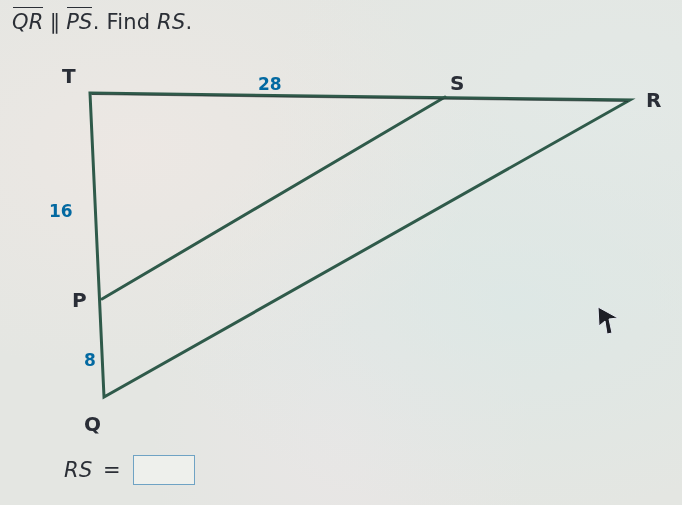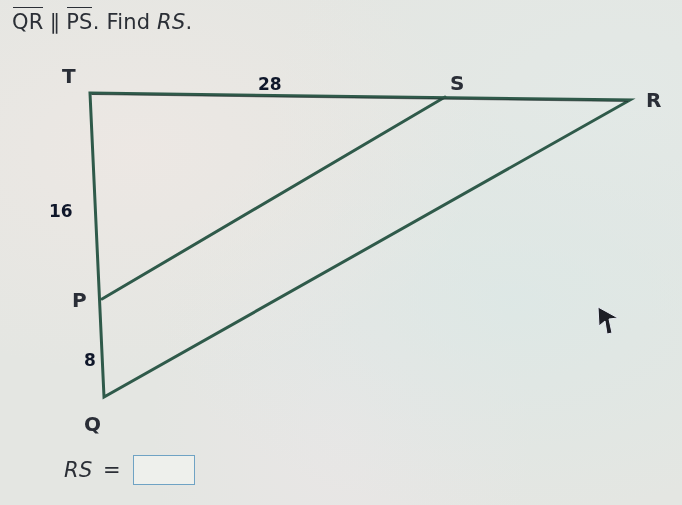--- a/index.html
+++ b/index.html
@@ -23,20 +23,21 @@
     .prompt {
       position: absolute;
       left: 12px;
       top: 8px;
       font-size: 21px;
       line-height: 28px;
       white-space: nowrap;
       letter-spacing: 0.2px;
     }
     .prompt .seg {
+      font-style: italic;
       position: relative;
       display: inline-block;
     }
     .prompt .seg::before {
       content: "";
       position: absolute;
       left: 1px;
       right: 1px;
       top: -1px;
       border-top: 1.6px solid #2b2f36;
@@ -58,21 +59,21 @@
       position: absolute;
       font-size: 20px;
       font-weight: 600;
       color: #2a2e37;
       line-height: 1;
     }
     .nlabel {
       position: absolute;
       font-size: 17px;
       font-weight: 600;
-      color: #0f172a;
+      color: #0369a1;
       line-height: 1;
     }
     .answer-row {
       position: absolute;
       left: 64px;
       top: 455px;
       display: flex;
       align-items: center;
       font-size: 21px;
     }

